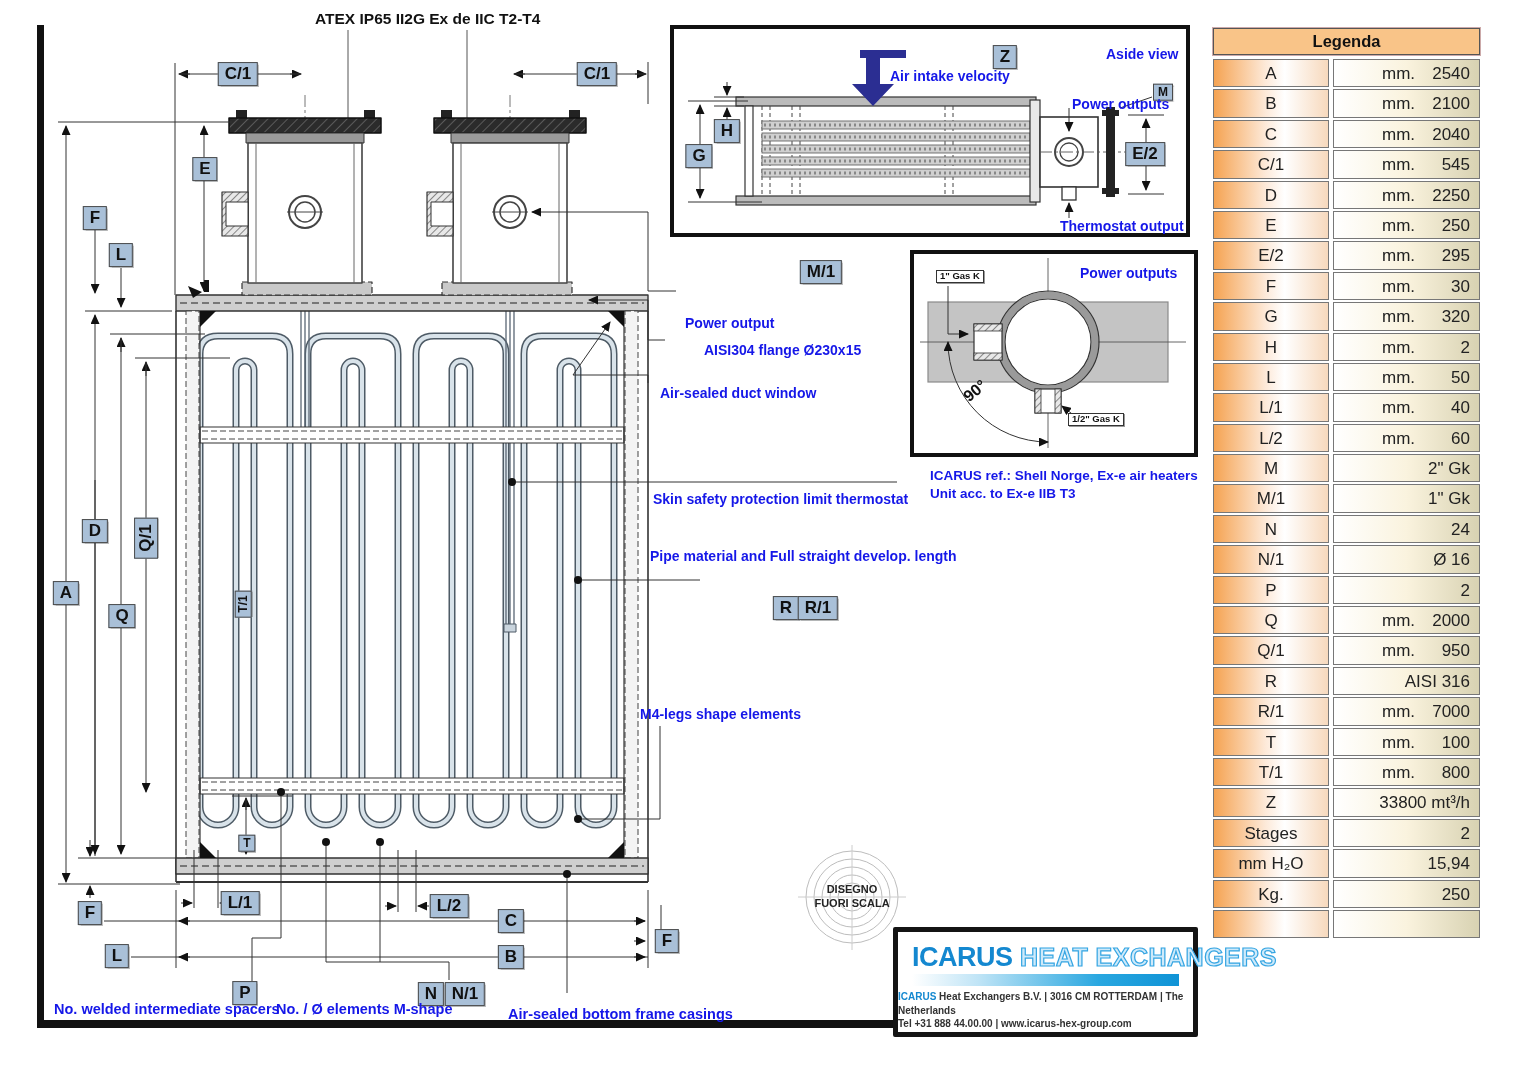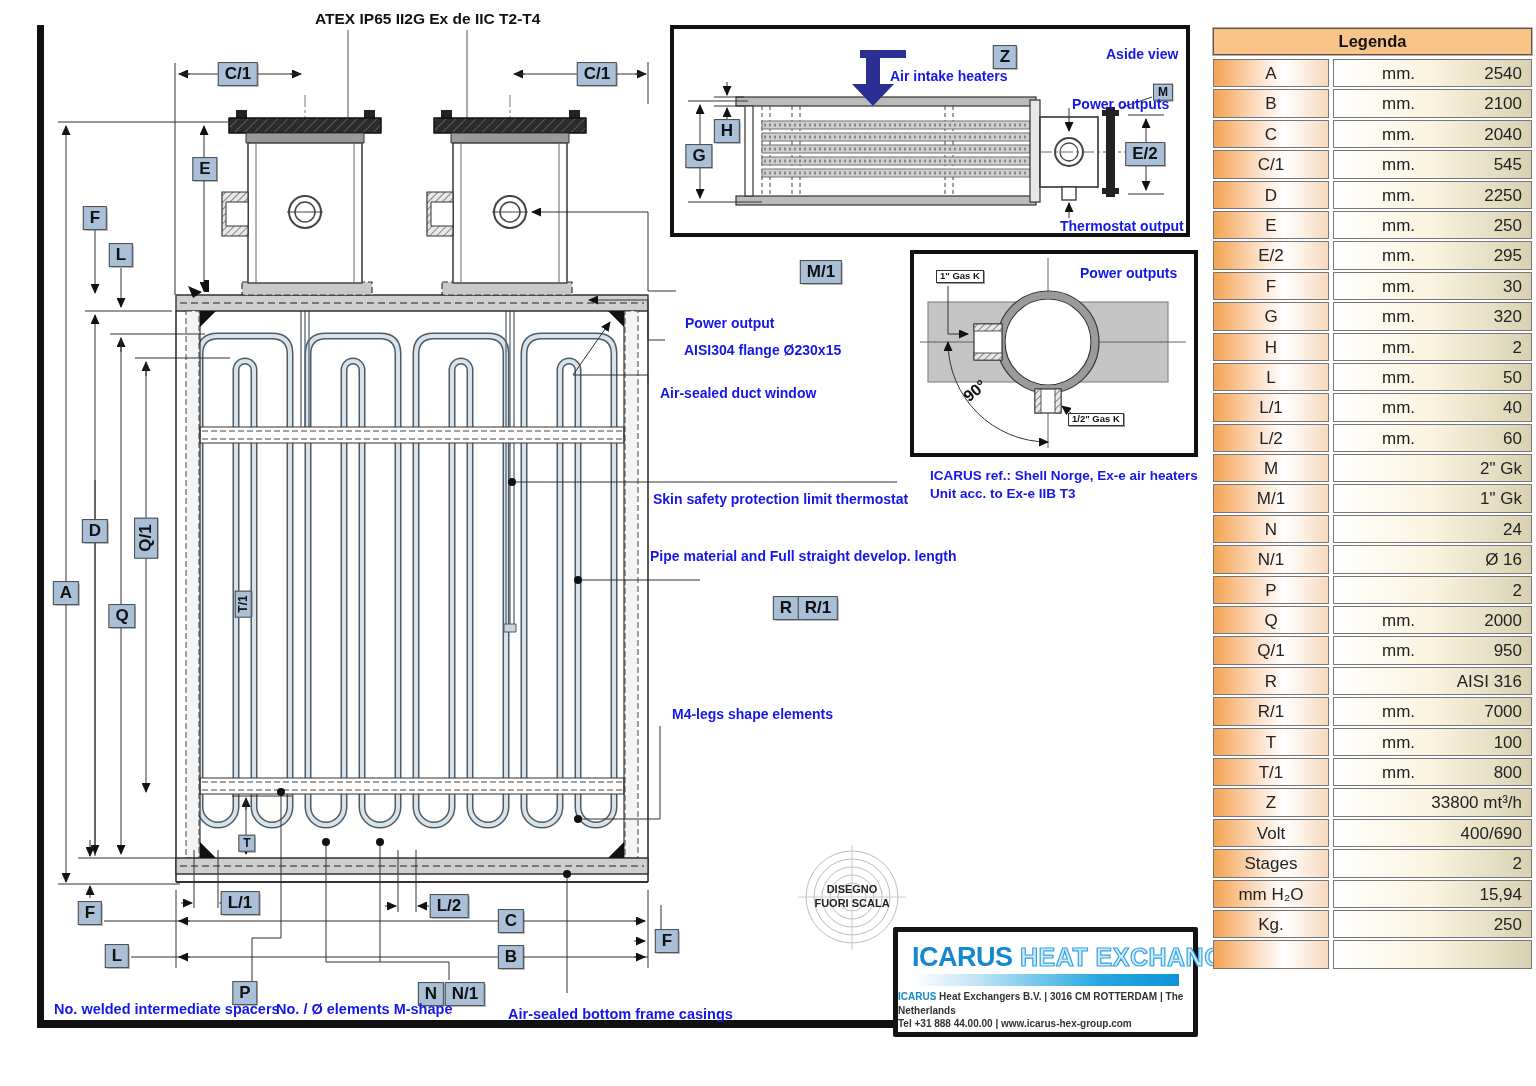--- a/index.html
+++ b/index.html
@@ -21,21 +21,21 @@
   .logobox{position:absolute;left:893px;top:927px;width:295px;height:100px;background:#fff;
            border:5px solid #141414;border-radius:2px;}
   .logoline{margin:10px 0 0 14px;white-space:nowrap;}
   .logo-solid{font-size:27px;font-weight:bold;color:#1488d0;letter-spacing:-.5px;}
   .logo-outline{font-size:25px;font-weight:bold;color:#cfeafa;-webkit-text-stroke:1.2px #35a5e2;letter-spacing:.5px;}
   .logobar{margin:1px 14px 4px 14px;height:12px;
            background:linear-gradient(90deg,#ffffff,#bfe4f6 25%,#29a7e0 70%,#0f93d6);}
   .addr{font-size:10px;color:#333;text-align:left;line-height:1.35;font-weight:bold;}
   .addr .b{color:#1488d0;font-weight:bold;}
   
-  .legend{position:absolute;left:1213px;top:28px;width:319px;}
+  .legend{position:absolute;left:1213px;top:28px;width:267px;}
   .lg-header{height:25px;background:#f9c488;border:1.6px solid #555;outline:1px solid #caa;
              font-size:16.5px;font-weight:bold;color:#111;text-align:center;line-height:25px;margin-bottom:4px;}
   .lg-row{display:flex;margin-bottom:2px;height:28.4px;}
   .lg-label{width:114px;border:1px solid #777;margin-right:4px;
             background:linear-gradient(90deg,#f5a352,#fde9d8 45%,#ffffff 62%,#f7d9bd);
             font-size:17px;color:#222;text-align:center;line-height:28px;}
   .lg-val{position:relative;flex:1;border:1px solid #777;
           background:linear-gradient(90deg,#ffffff,#faf3de 50%,#d8d2b2);
           font-size:17px;color:#222;line-height:28px;}
   .lg-prefix{position:absolute;left:48px;top:0;}
@@ -366,32 +366,32 @@
       <div class="badge" style="left: 511px; top: 921px; transform: translate(-50%, -50%);">C</div>
       <div class="badge" style="left: 511px; top: 957px; transform: translate(-50%, -50%);">B</div>
       <div class="badge" style="left: 667px; top: 941px; transform: translate(-50%, -50%);">F</div>
       <div class="badge" style="left: 245px; top: 993px; transform: translate(-50%, -50%);">P</div>
       <div class="badge" style="left: 431px; top: 994px; transform: translate(-50%, -50%);">N</div>
       <div class="badge" style="left: 465px; top: 994px; transform: translate(-50%, -50%);">N/1</div>
     </div>
 <div id="notes-layer">
       <div class="note" style="left: 315px; top: 10px; color: rgb(17, 17, 17); font-size: 15.5px;">ATEX IP65 II2G Ex de IIC T2-T4</div>
       <div class="note" style="left: 1106px; top: 47px;">Aside view</div>
-      <div class="note" style="left: 890px; top: 69px;">Air intake heaters</div>
+      <div class="note" style="left: 890px; top: 69px;">Air intake velocity</div>
       <div class="note" style="left: 1072px; top: 97px;">Power outputs</div>
       <div class="note" style="left: 1060px; top: 219px;">Thermostat output</div>
       <div class="note" style="left: 685px; top: 286px; margin-top: 30px;">Power output</div>
-      <div class="note" style="left: 684px; top: 343px; text-align: center;">AISI304 flange Ø230x15</div>
+      <div class="note" style="left: 704px; top: 343px; text-align: center;">AISI304 flange Ø230x15</div>
       <div class="note" style="left: 660px; top: 386px;">Air-sealed duct window</div>
       <div class="note" style="left: 1080px; top: 266px;">Power outputs</div>
       <div class="note" style="left: 653px; top: 492px;">Skin safety protection limit thermostat</div>
       <div class="note" style="left: 930px; top: 468px; font-size: 13.5px;">ICARUS ref.: Shell Norge, Ex-e air heaters</div>
       <div class="note" style="left: 930px; top: 486px; font-size: 13.5px;">Unit acc. to Ex-e IIB T3</div>
       <div class="note" style="left: 650px; top: 549px;">Pipe material and Full straight develop. length</div>
-      <div class="note" style="left: 672px; top: 707px;">M4-legs shape elements</div>
+      <div class="note" style="left: 640px; top: 707px;">M4-legs shape elements</div>
       <div class="note" style="left: 54px; top: 1001px; font-size: 14.5px;">No. welded intermediate spacers</div>
       <div class="note" style="left: 276px; top: 1001px; font-size: 14.5px;">No. / Ø elements M-shape</div>
       <div class="note" style="left: 508px; top: 1006px; font-size: 14.5px;">Air-sealed bottom frame casings</div>
       <div class="note boxed" style="left: 936px; top: 270px;">1" Gas K</div>
       <div class="note boxed" style="left: 1068px; top: 413px;">1/2" Gas K</div>
       <div class="note" style="left: 963px; top: 382px; color: rgb(17, 17, 17); font-size: 16px; transform: rotate(-40deg);">90°</div>
     </div>
 
 <div class="stamp">
   <div class="txt"><span>DISEGNO</span><br>
@@ -581,27 +581,20 @@
           </div>
         </div>
         <div class="lg-row">
           <div class="lg-label">Z</div>
           <div class="lg-val">
             <span class="lg-prefix"></span>
             <span class="lg-num">33800 mt³/h</span>
           </div>
         </div>
         <div class="lg-row">
-          <div class="lg-label">Volt</div>
-          <div class="lg-val">
-            <span class="lg-prefix"></span>
-            <span class="lg-num">400/690</span>
-          </div>
-        </div>
-        <div class="lg-row">
           <div class="lg-label">Stages</div>
           <div class="lg-val">
             <span class="lg-prefix"></span>
             <span class="lg-num">2</span>
           </div>
         </div>
         <div class="lg-row">
           <div class="lg-label">mm H₂O</div>
           <div class="lg-val">
             <span class="lg-prefix"></span>

